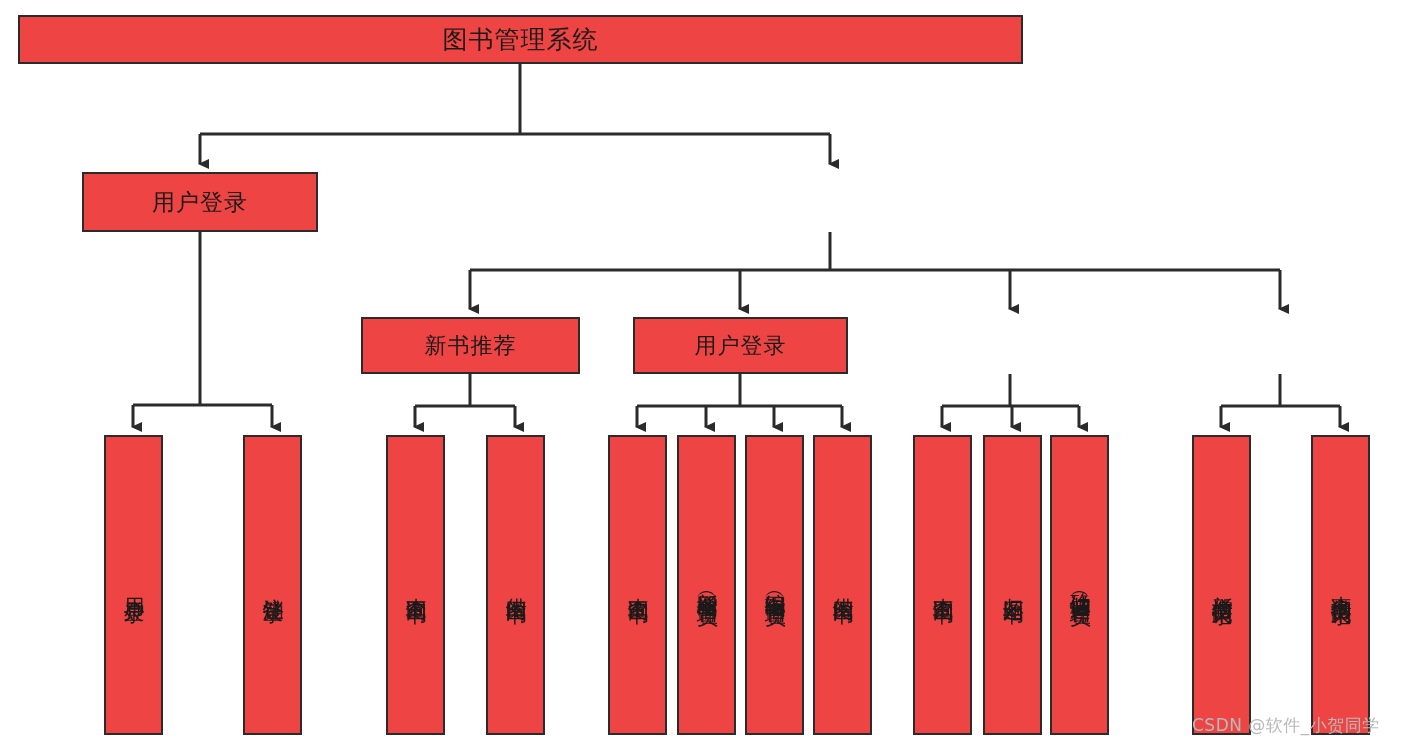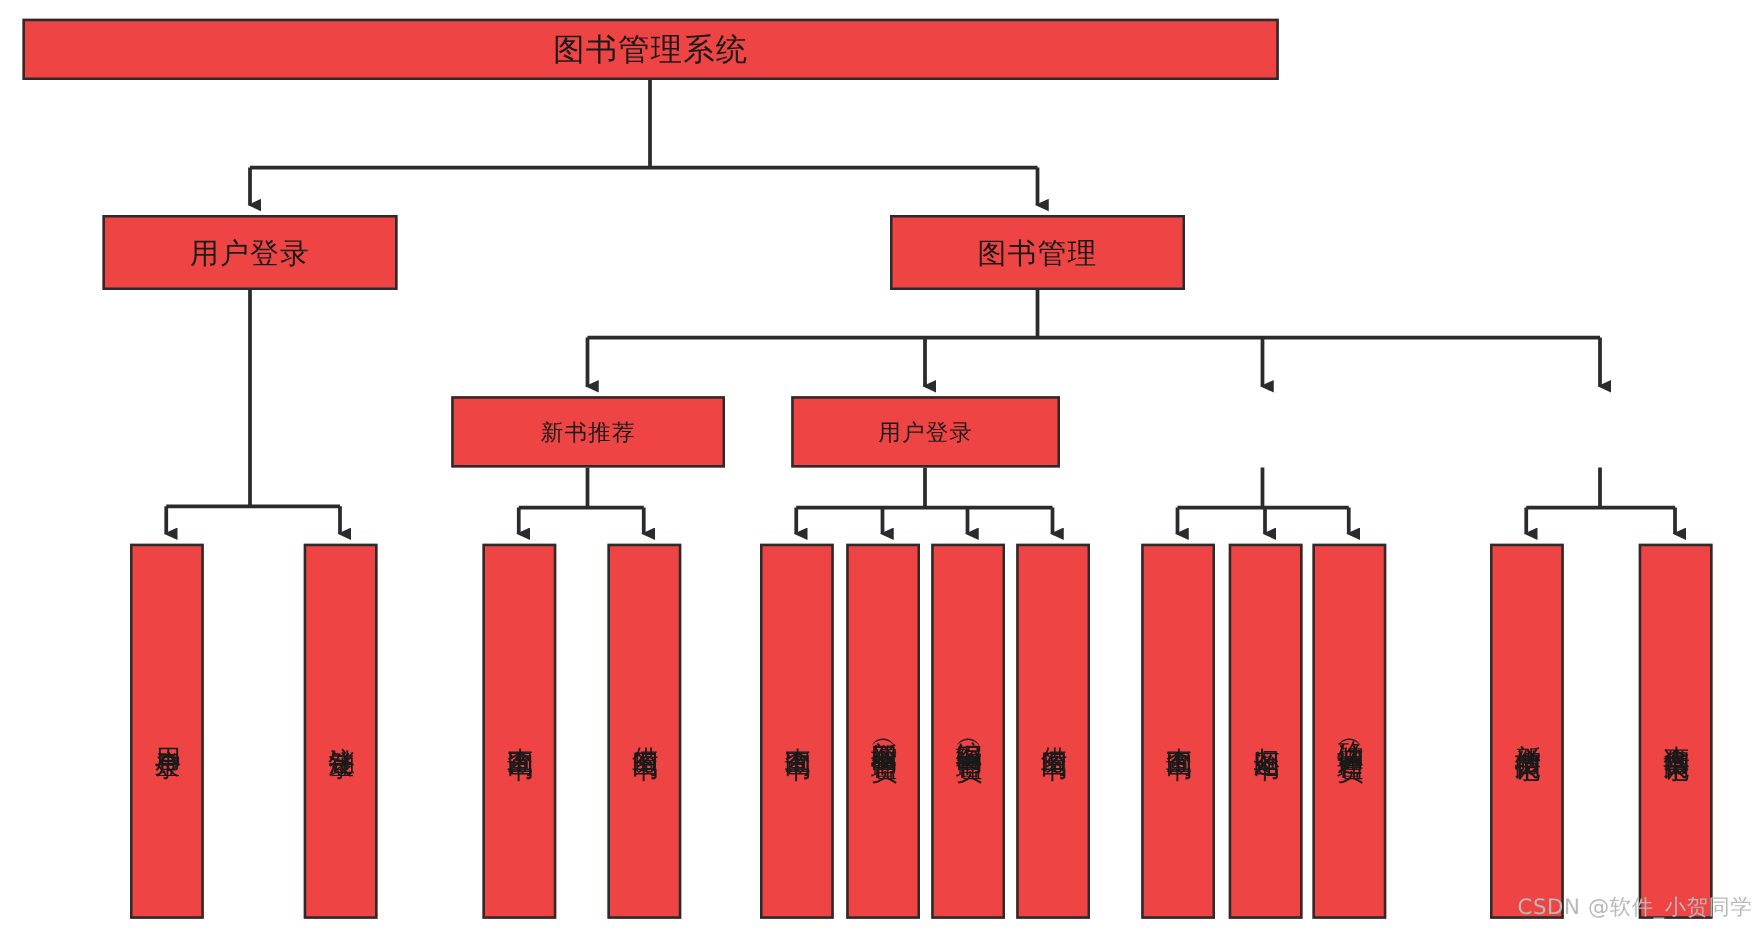--- a/index.html
+++ b/index.html
@@ -37,21 +37,21 @@
   }
   .node-root {
     font-size: 25px;
     letter-spacing: 1px;
   }
   .node-lvl2 {
     font-size: 23px;
     letter-spacing: 1px;
   }
   .node-lvl3 {
-    font-size: 18px;
+    font-size: 22px;
     letter-spacing: 1px;
     text-align: right;
   }
   .node-leaf {
     font-size: 21px;
     letter-spacing: 2px;
     align-items: center;
     justify-content: center;
     padding: 6px 0;
   }
@@ -125,23 +125,20 @@
     </g>
   </svg>
 
   <div class="node node-root" style="left:18px; top:15px; width:1005px; height:49px;">
     <span>图书管理系统</span>
   </div>
 
   <div class="node node-lvl2" style="left:82px; top:172px; width:236px; height:60px;">
     <span>用户登录</span>
   </div>
-  <div class="node node-lvl2" style="left:712px; top:172px; width:236px; height:60px;">
-    <span>图书管理</span>
-  </div>
 
   <div class="node node-lvl3" style="left:361px; top:317px; width:219px; height:57px;">
     <span>新书推荐</span>
   </div>
   <div class="node node-lvl3" style="left:633px; top:317px; width:215px; height:57px;">
     <span>用户登录</span>
   </div>
 
   <div class="node node-leaf" style="left:104px; top:435px; width:59px; height:300px;">
     <span class="vert-text">用户登录</span>
@@ -180,15 +177,15 @@
     <span class="vert-text">确认归还（管理员）</span>
   </div>
 
   <div class="node node-leaf" style="left:1192px; top:435px; width:59px; height:300px;">
     <span class="vert-text">新增借阅记录</span>
   </div>
   <div class="node node-leaf" style="left:1311px; top:435px; width:59px; height:300px;">
     <span class="vert-text">查询借阅记录</span>
   </div>
 
-  <div class="watermark" style="left:1192px; top:714px;padding-left:22px;">CSDN @软件_小贺同学</div>
+  <div class="watermark" style="left:1192px; top:714px;">CSDN @软件_小贺同学</div>
 
 </div>
 
 </body></html>

